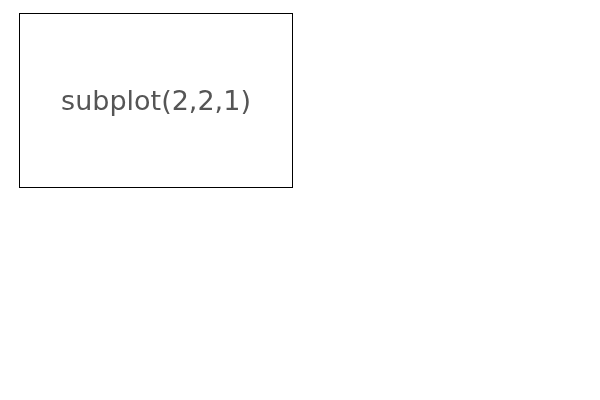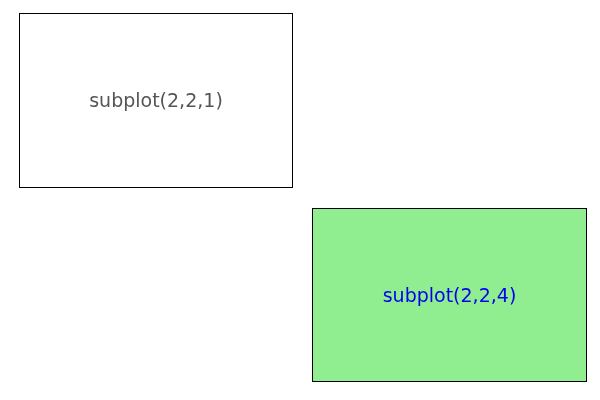--- a/index.html
+++ b/index.html
@@ -31,34 +31,31 @@
     background: #ffffff;
   }
   .subplot-4 {
     left: 312px;
     top: 208px;
     width: 275px;
     height: 174px;
     background: #90ee90;
   }
   .subplot-label {
-    font-size: 19px;
+    font-size: 27px;
     line-height: 1;
     letter-spacing: 0px;
     white-space: nowrap;
   }
   .subplot-1 .subplot-label { color: #555555; }
   .subplot-4 .subplot-label { color: #0000ee; }
 </style>
 </head>
 <body>
 
 <div class="figure">
 
   <div class="subplot subplot-1" style="background-color: rgb(255, 255, 255); border-color: rgb(0, 0, 0);">
     <span class="subplot-label" style="color: rgb(85, 85, 85);">subplot(2,2,1)</span>
   </div>
 
-  <div class="subplot subplot-4" style="background-color: rgb(144, 238, 144); border-color: rgb(0, 0, 0);">
-    <span class="subplot-label" style="color: rgb(0, 0, 238);">subplot(2,2,4)</span>
-  </div>
 
 </div>
 
 </body></html>

